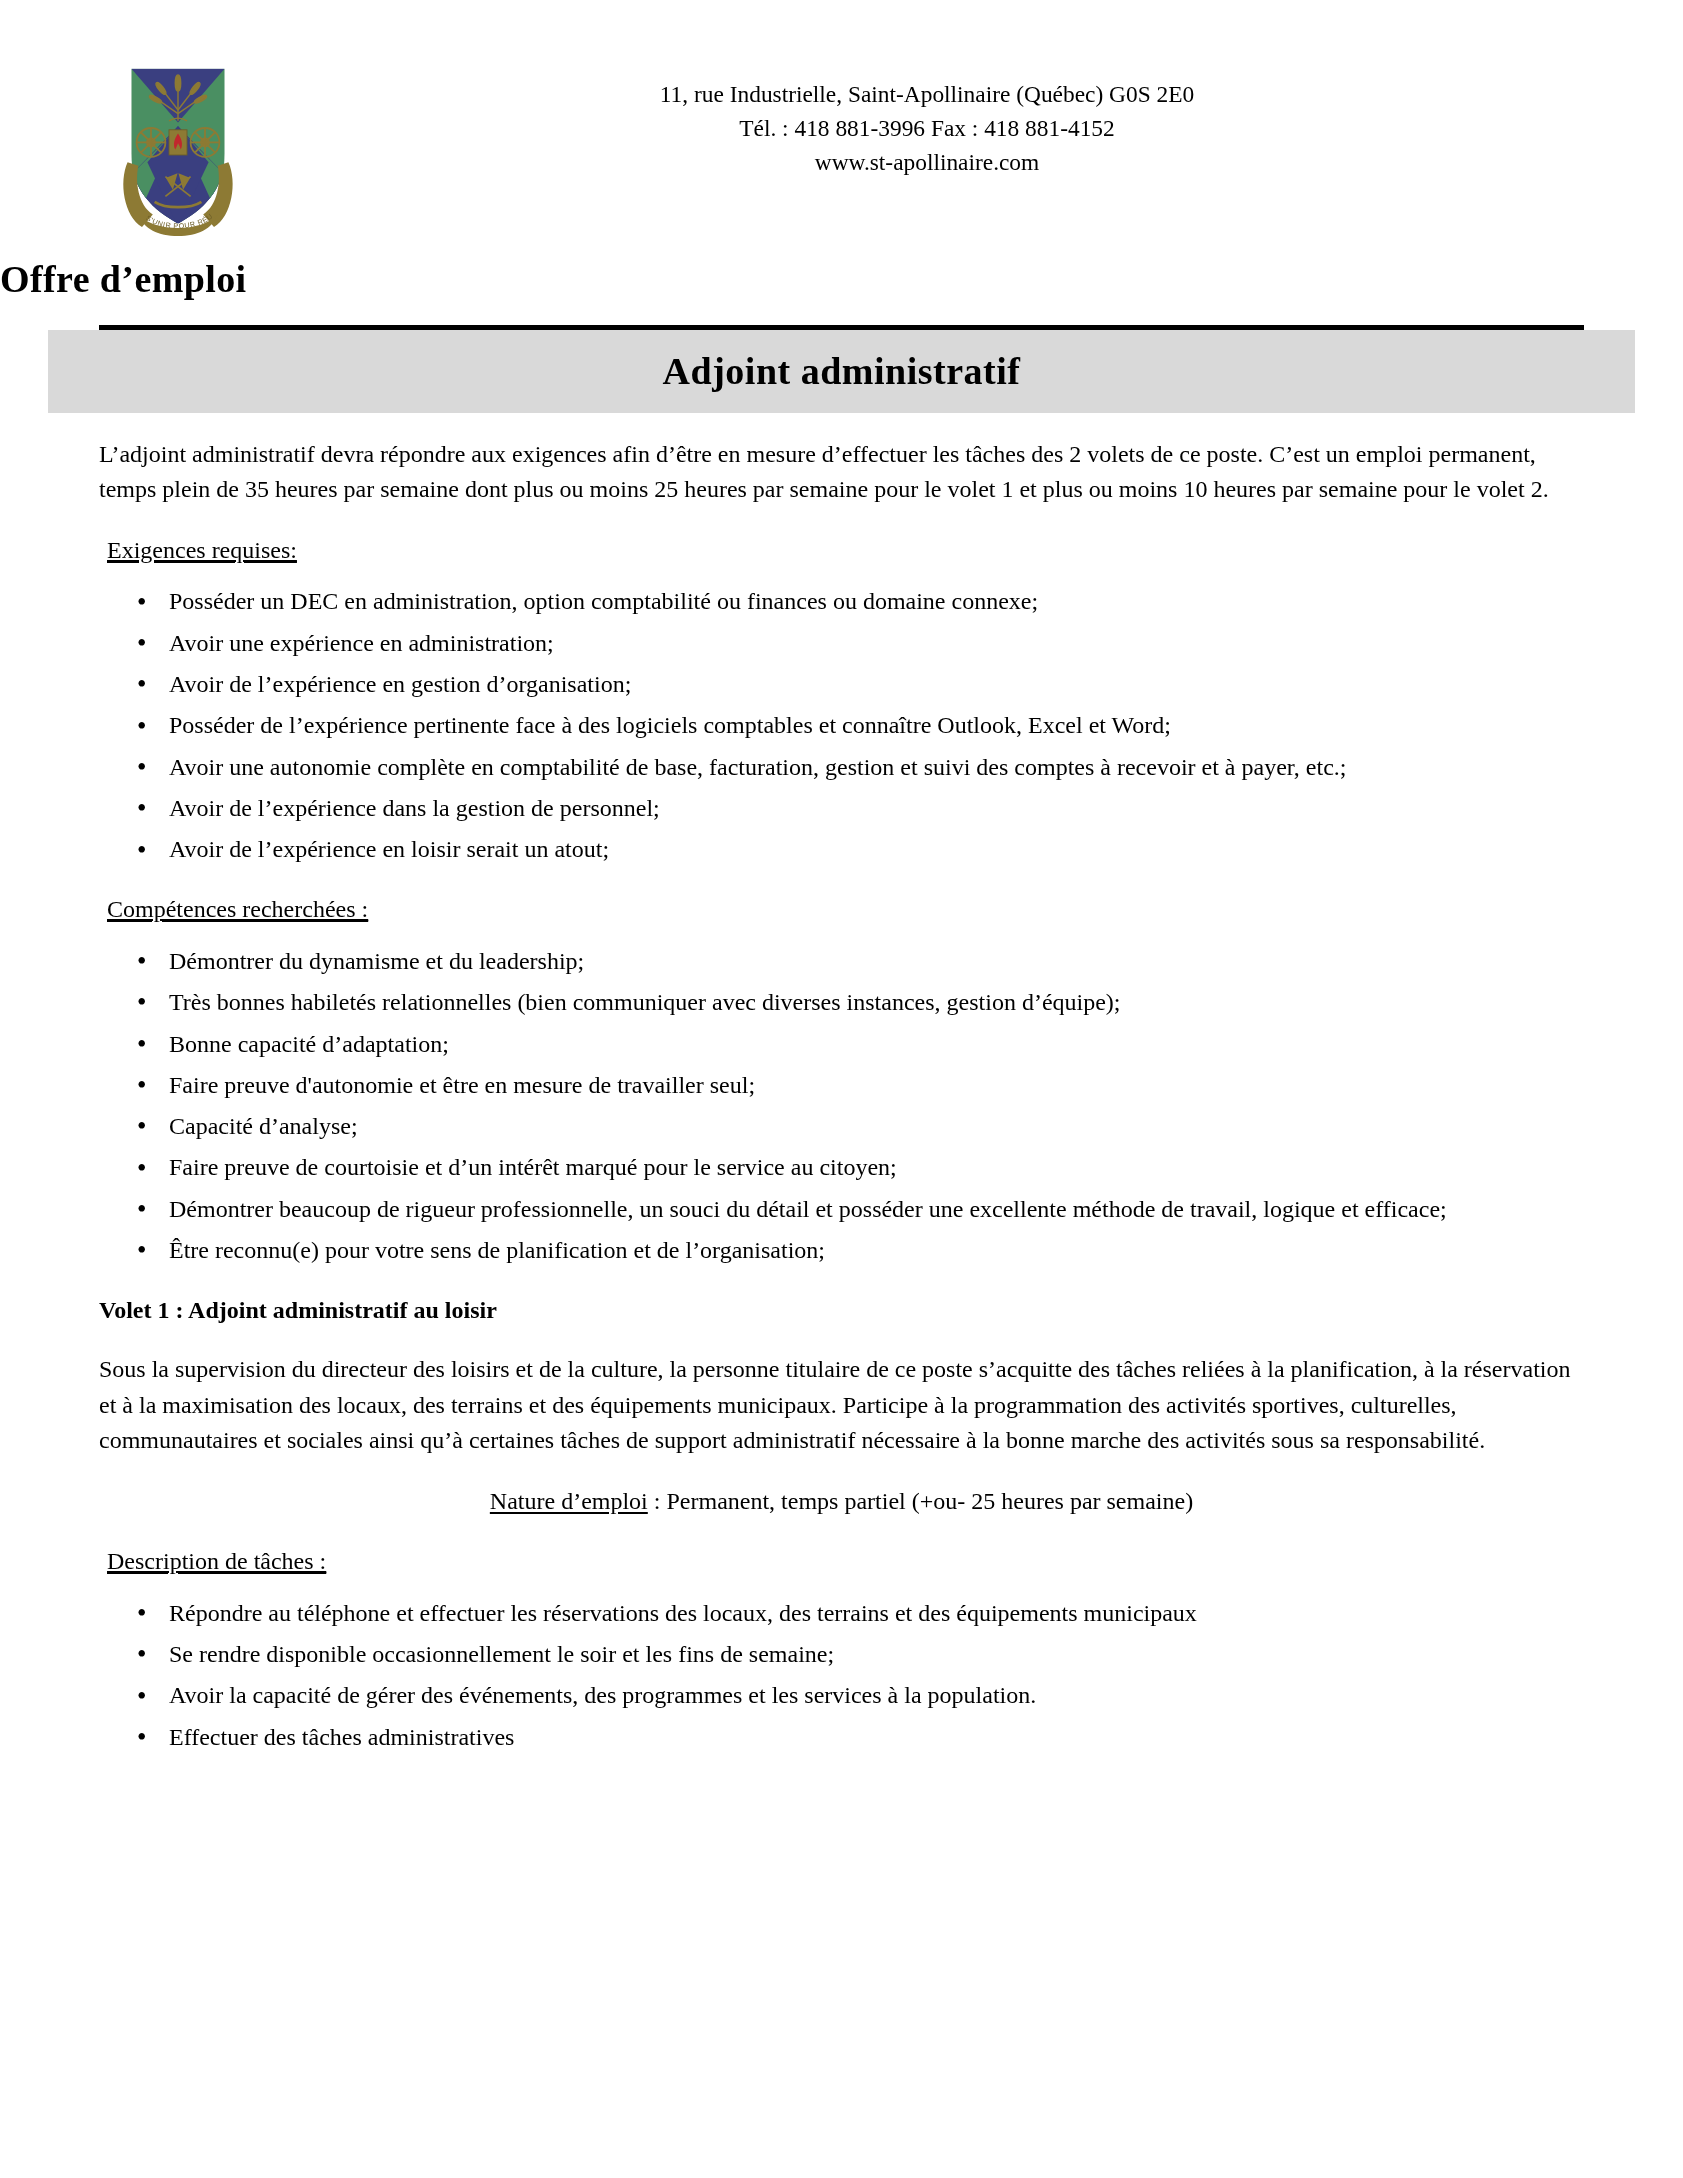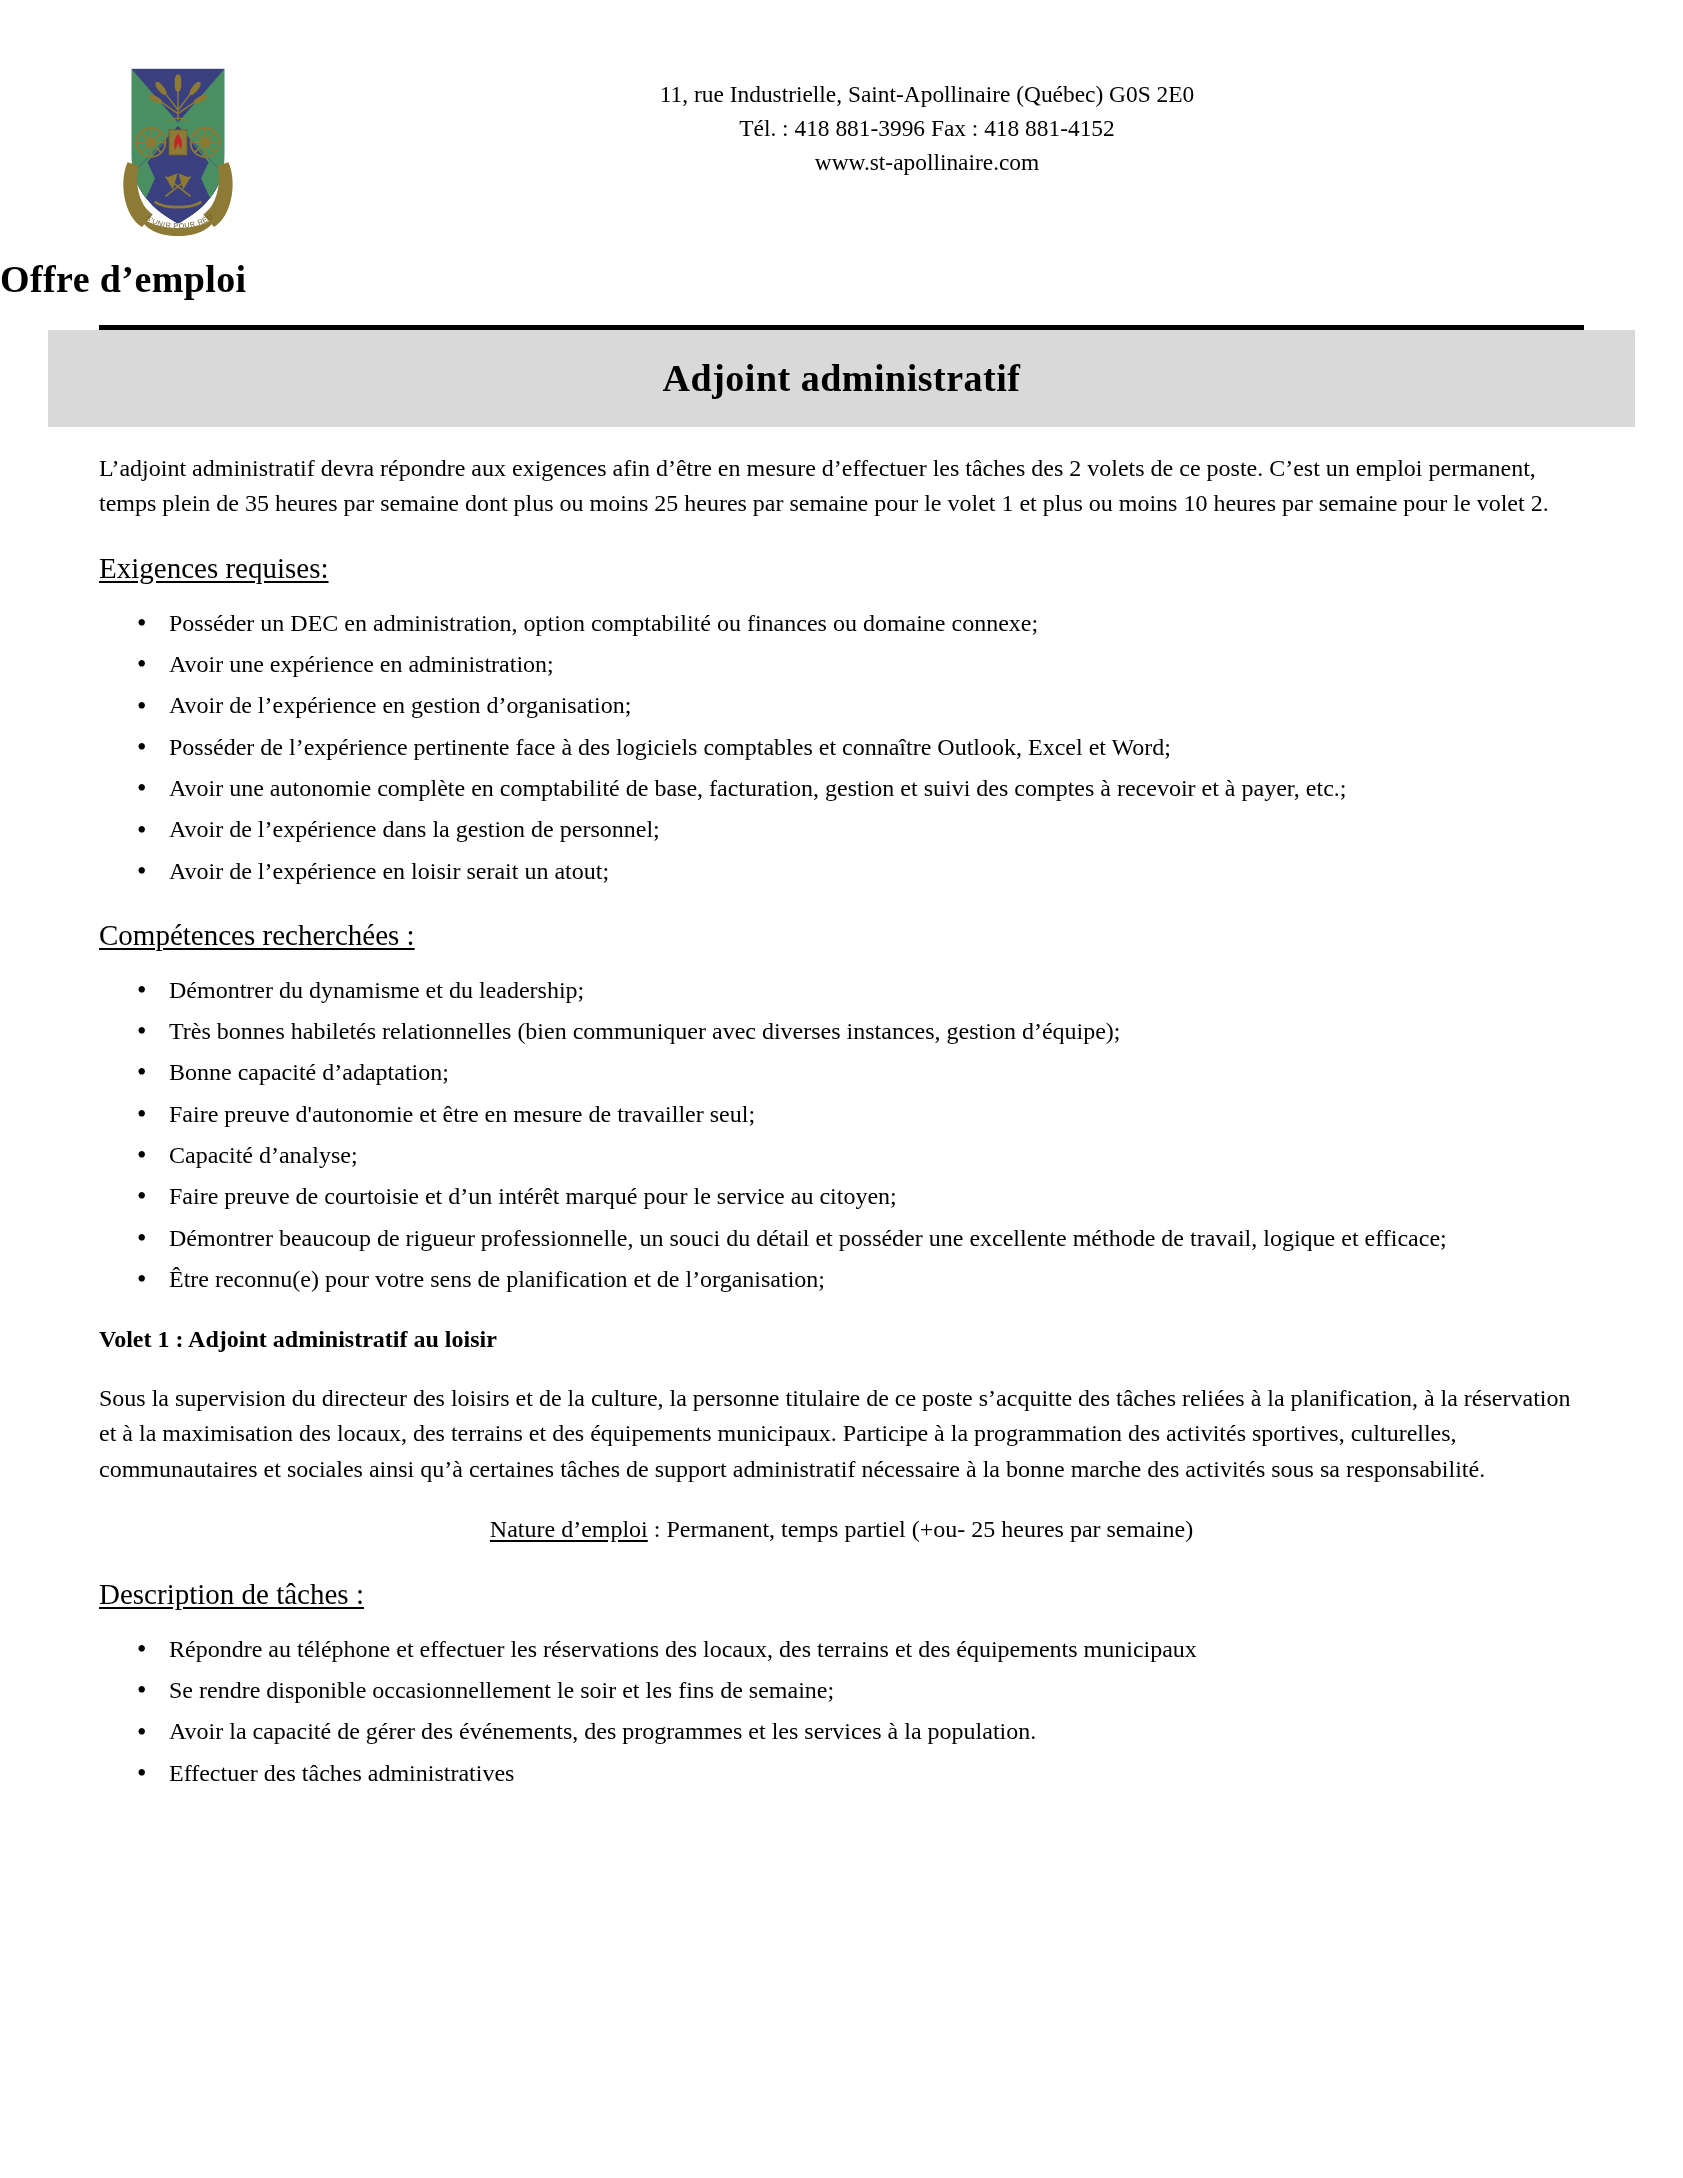--- a/index.html
+++ b/index.html
@@ -76,21 +76,21 @@
   }
 
   .rule {
     margin: 23.4px 99px 0 99px;
     border-top: 5.4px solid #000000;
   }
 
   .job-banner {
     margin: 0 48px;
     background: #d9d9d9;
-    height: 97px;
+    height: 83px;
     display: flex;
     align-items: center;
     justify-content: center;
   }
   .job-banner-text {
     font-size: 38px;
     font-weight: bold;
     letter-spacing: 0.5px;
   }
 
@@ -101,22 +101,23 @@
     font-size: 24px;
     line-height: 1.48;
   }
 
   p.para {
     margin: 0 0 25px 0;
     text-align: left;
   }
 
   .section-head {
-    margin: 0 0 16px 0;
-    font-size: 29px;
+    margin: 0 0 16px 8px;
+    font-size: 24px;
+    text-decoration: underline;
   }
   .section-head span.u {
     text-decoration: underline;
     text-underline-offset: 2.7px;
   }
 
   .bold-head {
     font-weight: bold;
     font-size: 24px;
     margin: 3.6px 0 23.4px 0;

